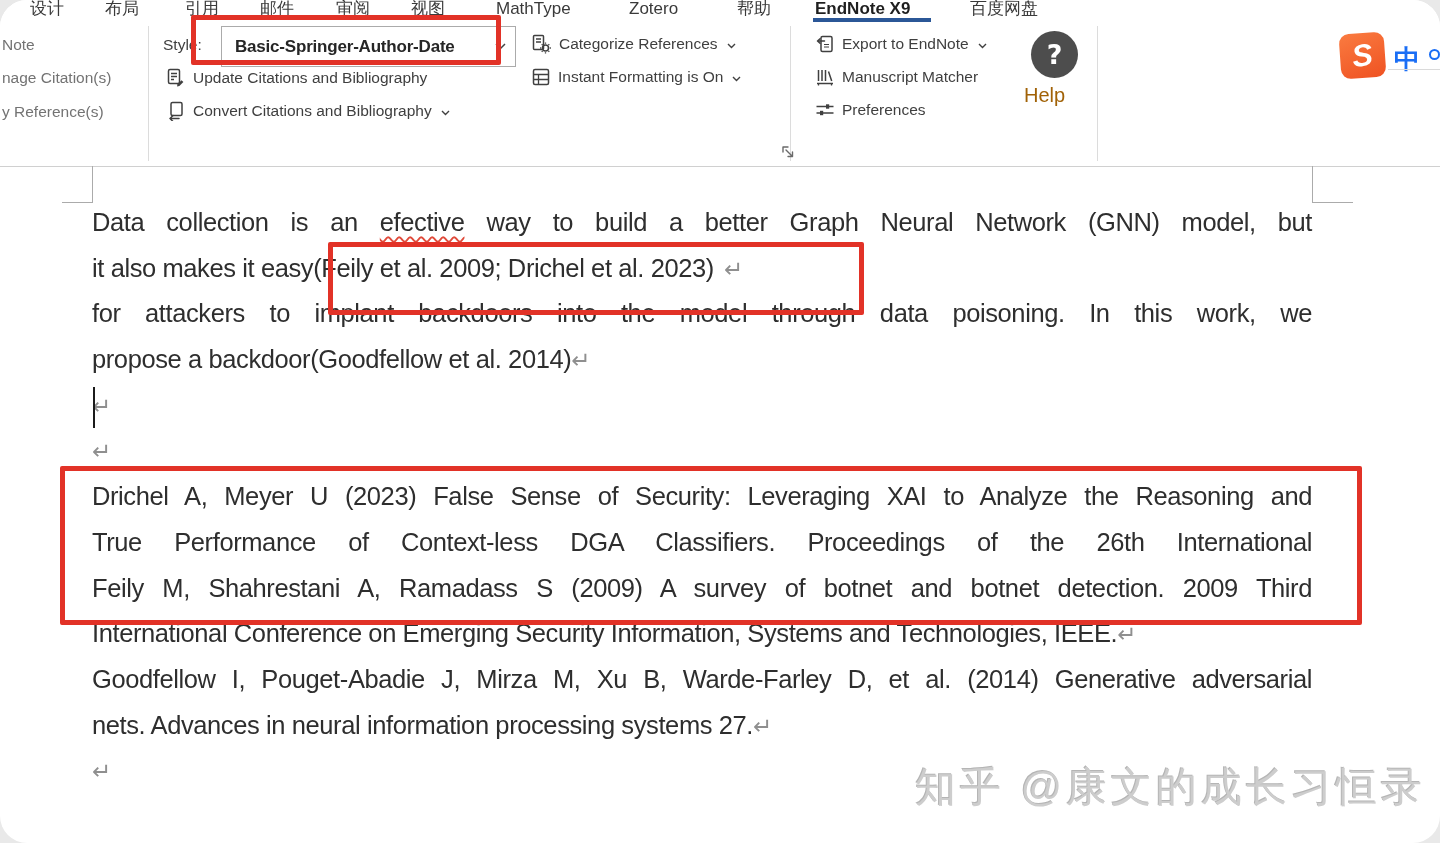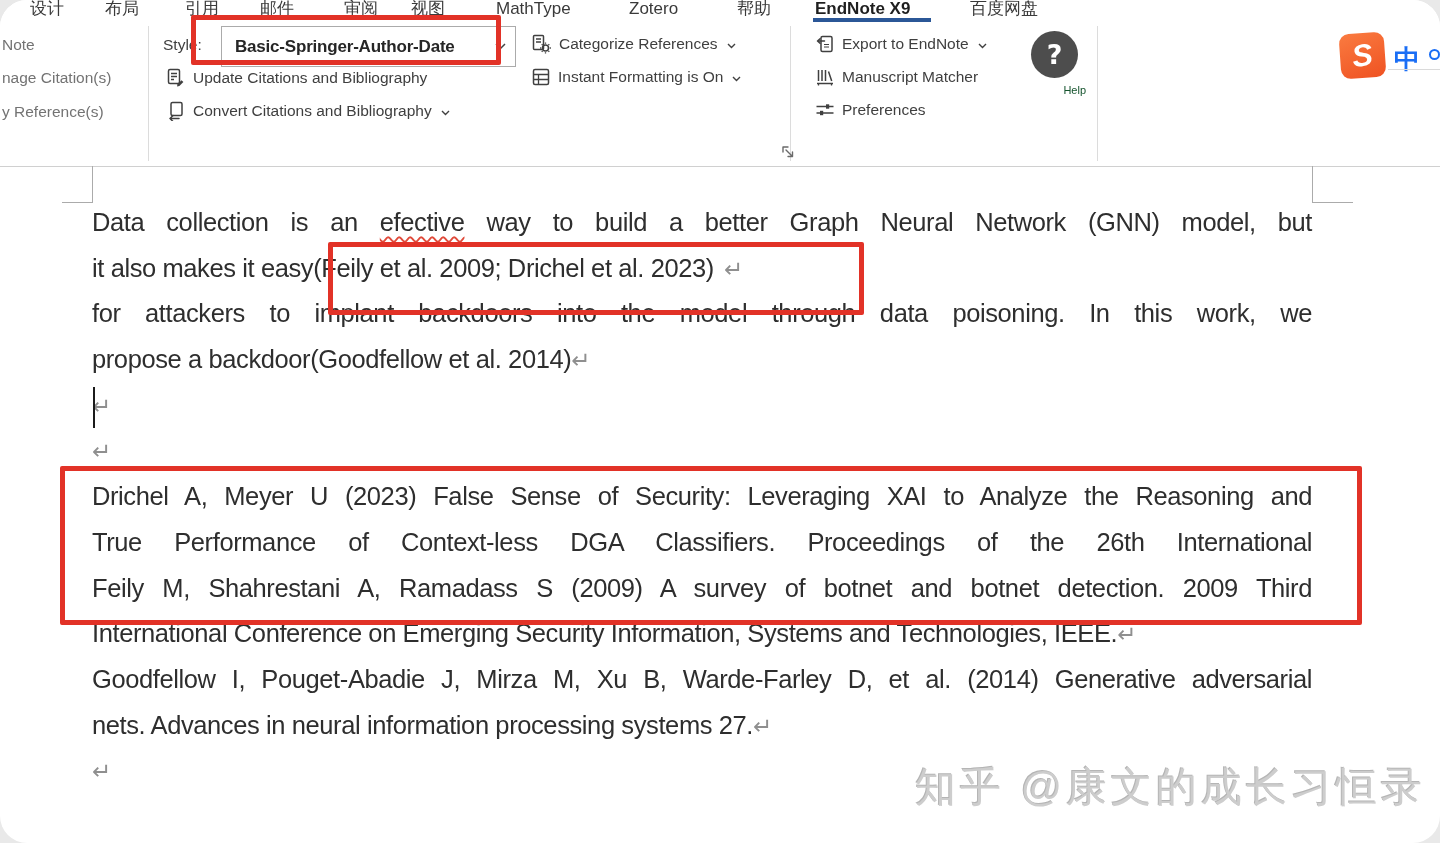--- a/index.html
+++ b/index.html
@@ -29,22 +29,22 @@
   #style-combo .val{flex:1;padding-left:13px;font-size:17px;font-weight:700;color:#262626;
                     letter-spacing:-0.2px;white-space:nowrap;overflow:hidden;}
   #style-combo .chevbox{width:30px;display:flex;justify-content:center;}
 
   .grouplabel{position:absolute;top:143px;font-size:15px;color:#5f5f5f;text-align:center;}
   #launcher{position:absolute;left:781px;top:145px;width:14px;height:14px;cursor:default;}
 
   #help-btn{position:absolute;left:1031px;top:31px;width:47px;height:47px;border-radius:50%;
             background:#4d4d4d;display:flex;align-items:center;justify-content:center;}
   #help-btn .q{color:#fff;font-size:27px;font-weight:700;font-family:"DejaVu Sans",sans-serif;}
-  #help-label{position:absolute;left:1024px;top:84px;width:62px;text-align:right;
-              font-size:11px;color:#14532d;}
+  #help-label{position:absolute;left:1024px;top:84px;width:62px;text-align:left;
+              font-size:20px;color:#a16207;}
 
   
   #ime-s{position:absolute;left:1340px;top:33px;width:45px;height:45px;border-radius:10px;
          background:linear-gradient(160deg,#fa7b40,#ef5222);transform:rotate(-4deg);
          display:flex;align-items:center;justify-content:center;}
   #ime-s .sg{color:#fff;font-size:31px;font-weight:700;font-style:italic;transform:rotate(-4deg);}
   #ime-mode{position:absolute;left:1394px;top:42px;font-size:26px;font-weight:700;color:#1a6ef5;}
   #ime-dot{position:absolute;left:1429px;top:49px;width:7px;height:7px;border:2px solid #1a6ef5;
            border-radius:50%;}
   #ime-line{position:absolute;left:1388px;top:69px;width:52px;height:1px;background:#dadada;}
@@ -79,21 +79,21 @@
 <body>
 
 <div id="app">
 
   <div id="ribbon">
 
     <span class="tab" style="left:30px">设计</span>
     <span class="tab" style="left:105px">布局</span>
     <span class="tab" style="left:185px">引用</span>
     <span class="tab" style="left:260px">邮件</span>
-    <span class="tab" style="left:344px">审阅</span>
+    <span class="tab" style="left:336px">审阅</span>
     <span class="tab" style="left:411px">视图</span>
     <span class="tab" style="left:496px">MathType</span>
     <span class="tab" style="left:629px">Zotero</span>
     <span class="tab" style="left:737px">帮助</span>
     <span class="tab active" style="left:815px">EndNote X9</span>
     <span class="tab" style="left:970px">百度网盘</span>
     <div id="tab-underline"></div>
 
     <div class="vdiv" style="left:148px"></div>
     <div class="vdiv" style="left:790px"></div>

